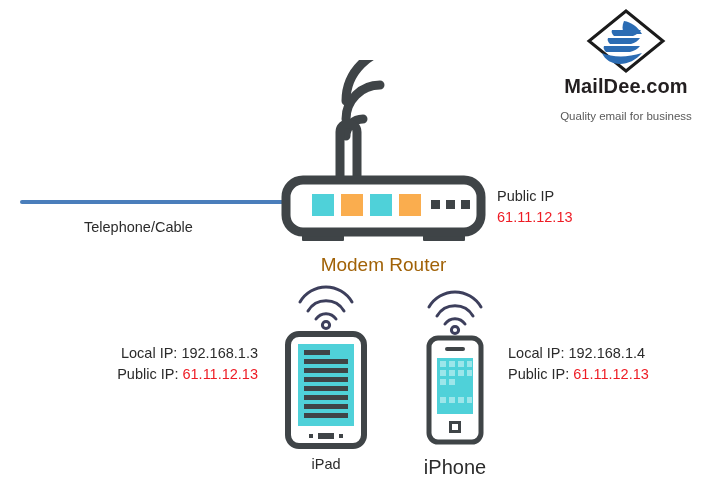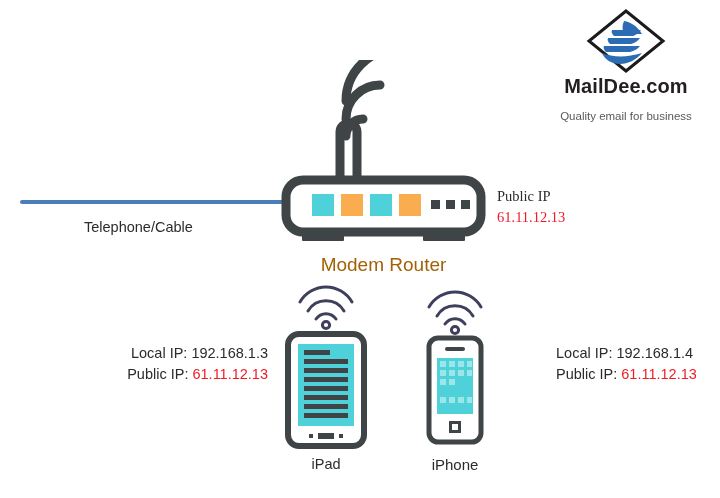--- a/index.html
+++ b/index.html
@@ -79,21 +79,20 @@
     color: #a16207;
     white-space: nowrap;
   }
 
   
   #router-ip {
     left: 497px;
     top: 186px;
     line-height: 1.42;
     white-space: nowrap;
-    font-family: Liberation Serif, serif;
   }
   #router-ip .lbl { font-size: 14.5px; color: #2b2b2b; display: block; }
   #router-ip .val { font-size: 14.5px; color: #ee1c25; display: block; }
 
   
   #ipad { left: 276px; top: 284px; width: 100px; height: 168px; }
   #ipad-svg { display: block; width: 100px; height: 168px; }
   #ipad-label {
     left: 276px;
     top: 456px;
@@ -103,32 +102,32 @@
     color: #2b2b2b;
   }
 
   #iphone { left: 416px; top: 290px; width: 78px; height: 162px; }
   #iphone-svg { display: block; width: 78px; height: 162px; }
   #iphone-label {
     left: 416px;
     top: 456px;
     width: 78px;
     text-align: center;
-    font-size: 15px;
+    font-size: 20px;
     color: #2b2b2b;
   }
 
   
   .ipblock { line-height: 1.45; white-space: nowrap; font-size: 14.5px; }
   .ipblock .row { display: block; }
   .ipblock .k { color: #2b2b2b; }
   .ipblock .red { color: #ee1c25; }
 
-  #ipad-ips { left: 122px; top: 343px; text-align: right; width: 146px; }
-  #iphone-ips { left: 508px; top: 343px; text-align: left; margin-left: 48px; }
+  #ipad-ips { left: 112px; top: 343px; text-align: right; width: 146px; }
+  #iphone-ips { left: 508px; top: 343px; text-align: left; }
 </style>
 </head>
 <body>
 
 <div id="canvas">
 
   <div class="abs" id="brand">
     <svg id="brand-mark" viewBox="0 0 84 66" aria-hidden="true">
 
       <polygon points="42,3 79,33 42,63 5,33" fill="#ffffff" stroke="#1b1b1b" stroke-width="3" stroke-linejoin="miter"></polygon>

